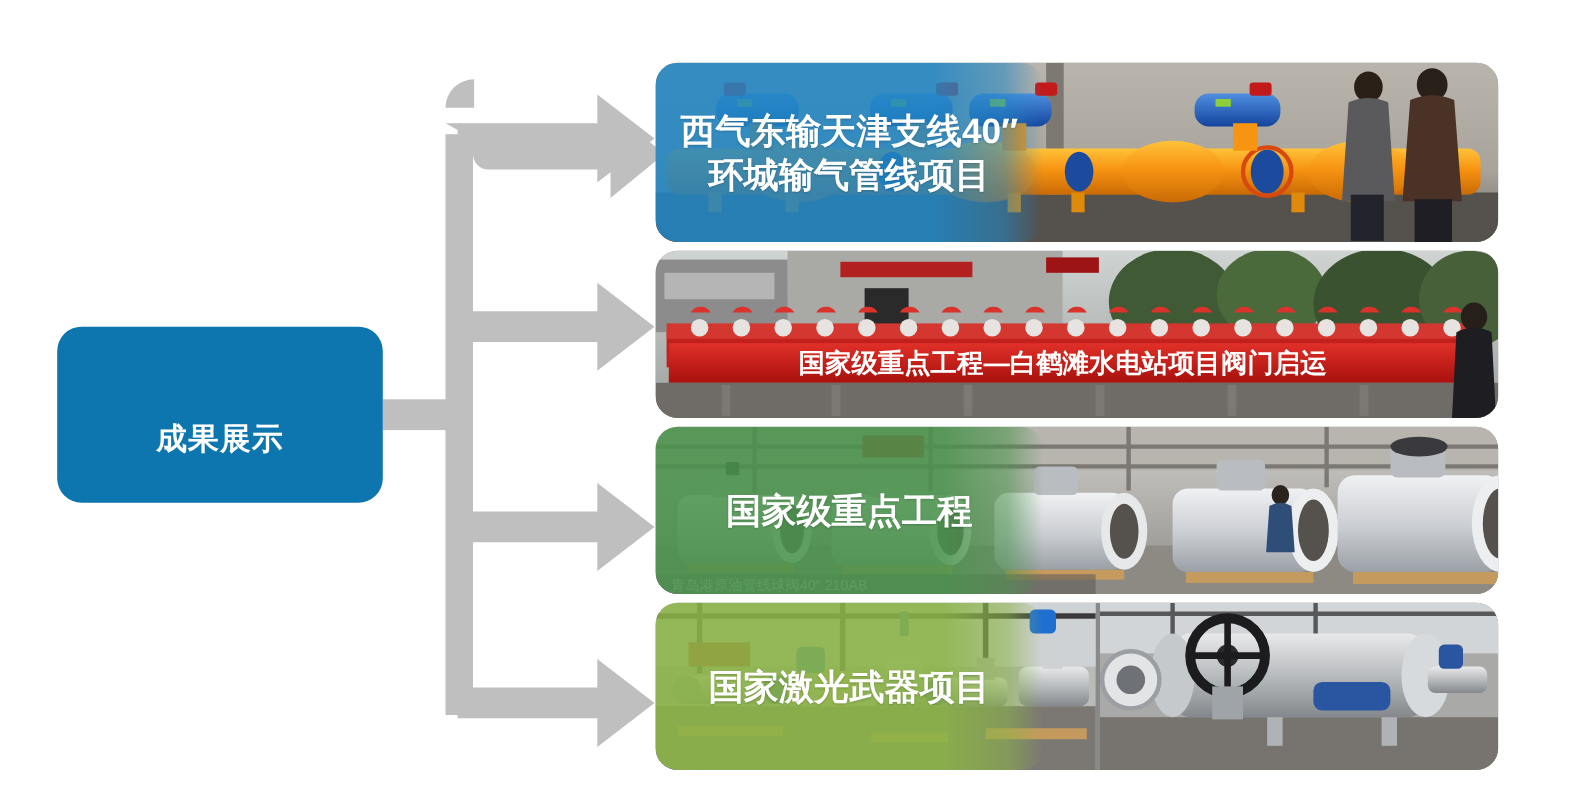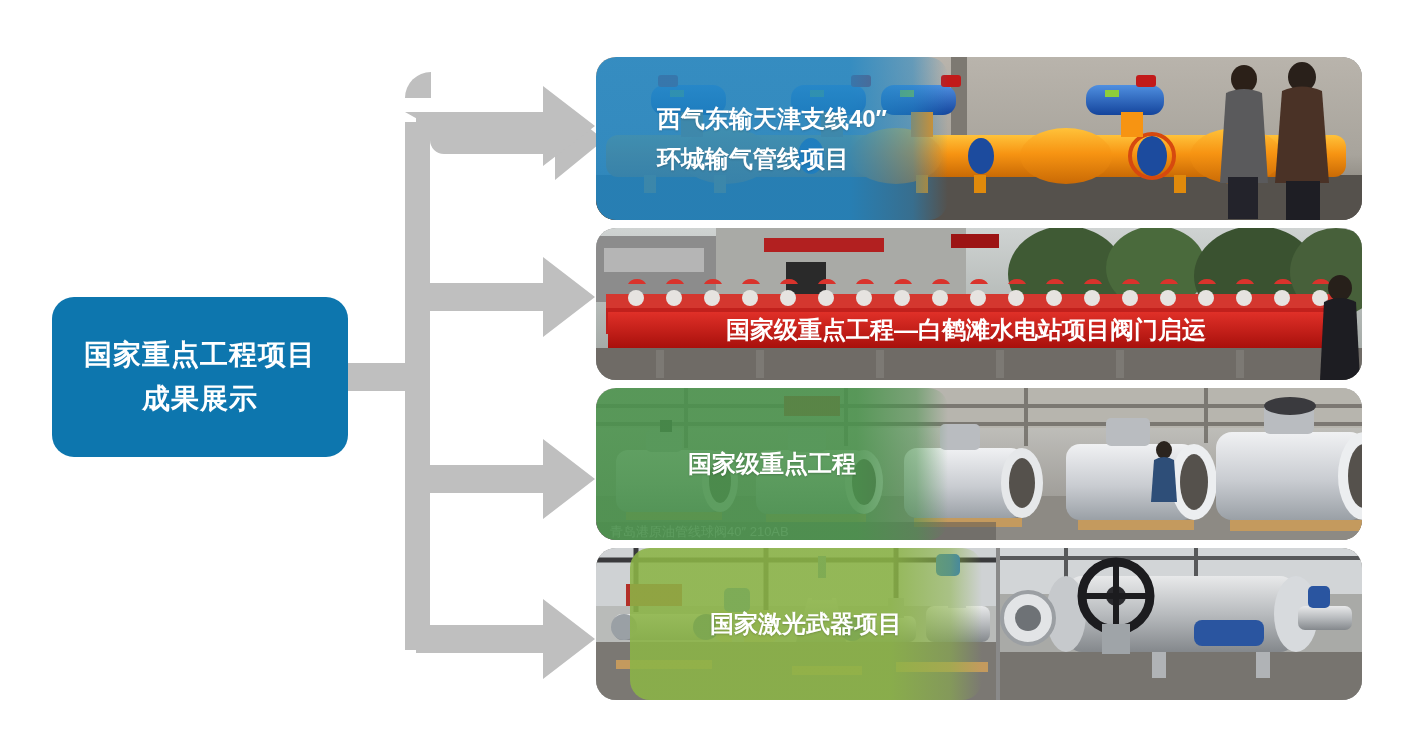--- a/index.html
+++ b/index.html
@@ -48,23 +48,24 @@
   .card-overlay{
     position:absolute;
     left:0;top:0;bottom:0;
     width:352px;
     display:flex;align-items:center;justify-content:center;
     border-radius:20px;
   }
   .card-label{
     position:relative;
     color:#ffffff;
-    font-size:24px;
+    font-size:32px;
     font-weight:bold;
     line-height:40px;
+    text-align:center;
     padding:0 10px;
     text-shadow:0 1px 2px rgba(0,0,0,.18);
   }
 
   
   #card-1{top:57px;height:163px;}
   #card-2{top:228px;height:152px;}
   #card-3{top:388px;height:152px;}
   #card-4{top:548px;height:152px;}
 
@@ -89,21 +90,20 @@
       rgba(74,147,76,.87) 74%,
       rgba(74,147,76,.55) 91%,
       rgba(74,147,76,0) 100%);
   }
   #overlay-4{
     background:linear-gradient(to right,
       rgba(139,180,70,.88) 0%,
       rgba(139,180,70,.88) 74%,
       rgba(139,180,70,.55) 91%,
       rgba(139,180,70,0) 100%);
-    margin-left:34px;
   }
 
   .photo-svg{position:absolute;left:0;top:0;width:100%;height:100%;}
 </style>
 </head>
 <body>
 
 <div id="stage">
 
   <svg id="connectors" viewBox="0 0 1428 738" xmlns="http://www.w3.org/2000/svg">
@@ -119,21 +119,21 @@
       <path d="M416,283 h127 v-26 l52,40 -52,40 v-26 h-127 z"></path>
       <path d="M416,465 h127 v-26 l52,40 -52,40 v-26 h-127 z"></path>
       <path d="M416,625 h127 v-26 l52,40 -52,40 v-26 h-127 z"></path>
 
       <path d="M405,98 a26,26 0 0 1 26,-26 h0 v26 h-26 z"></path>
     </g>
   </svg>
 
   <div class="root-box">
     <div class="root-text">
-      <span>国家重点工程项目</span><br>
+      <br>
       <span>成果展示</span>
     </div>
   </div>
 
   <div class="card" id="card-1">
     <div class="card-photo">
       <svg class="photo-svg" viewBox="0 0 766 163" preserveAspectRatio="none" xmlns="http://www.w3.org/2000/svg">
         <defs>
           <linearGradient id="wall1" x1="0" y1="0" x2="0" y2="1">
             <stop offset="0%" stop-color="#b9b4ac"></stop>

